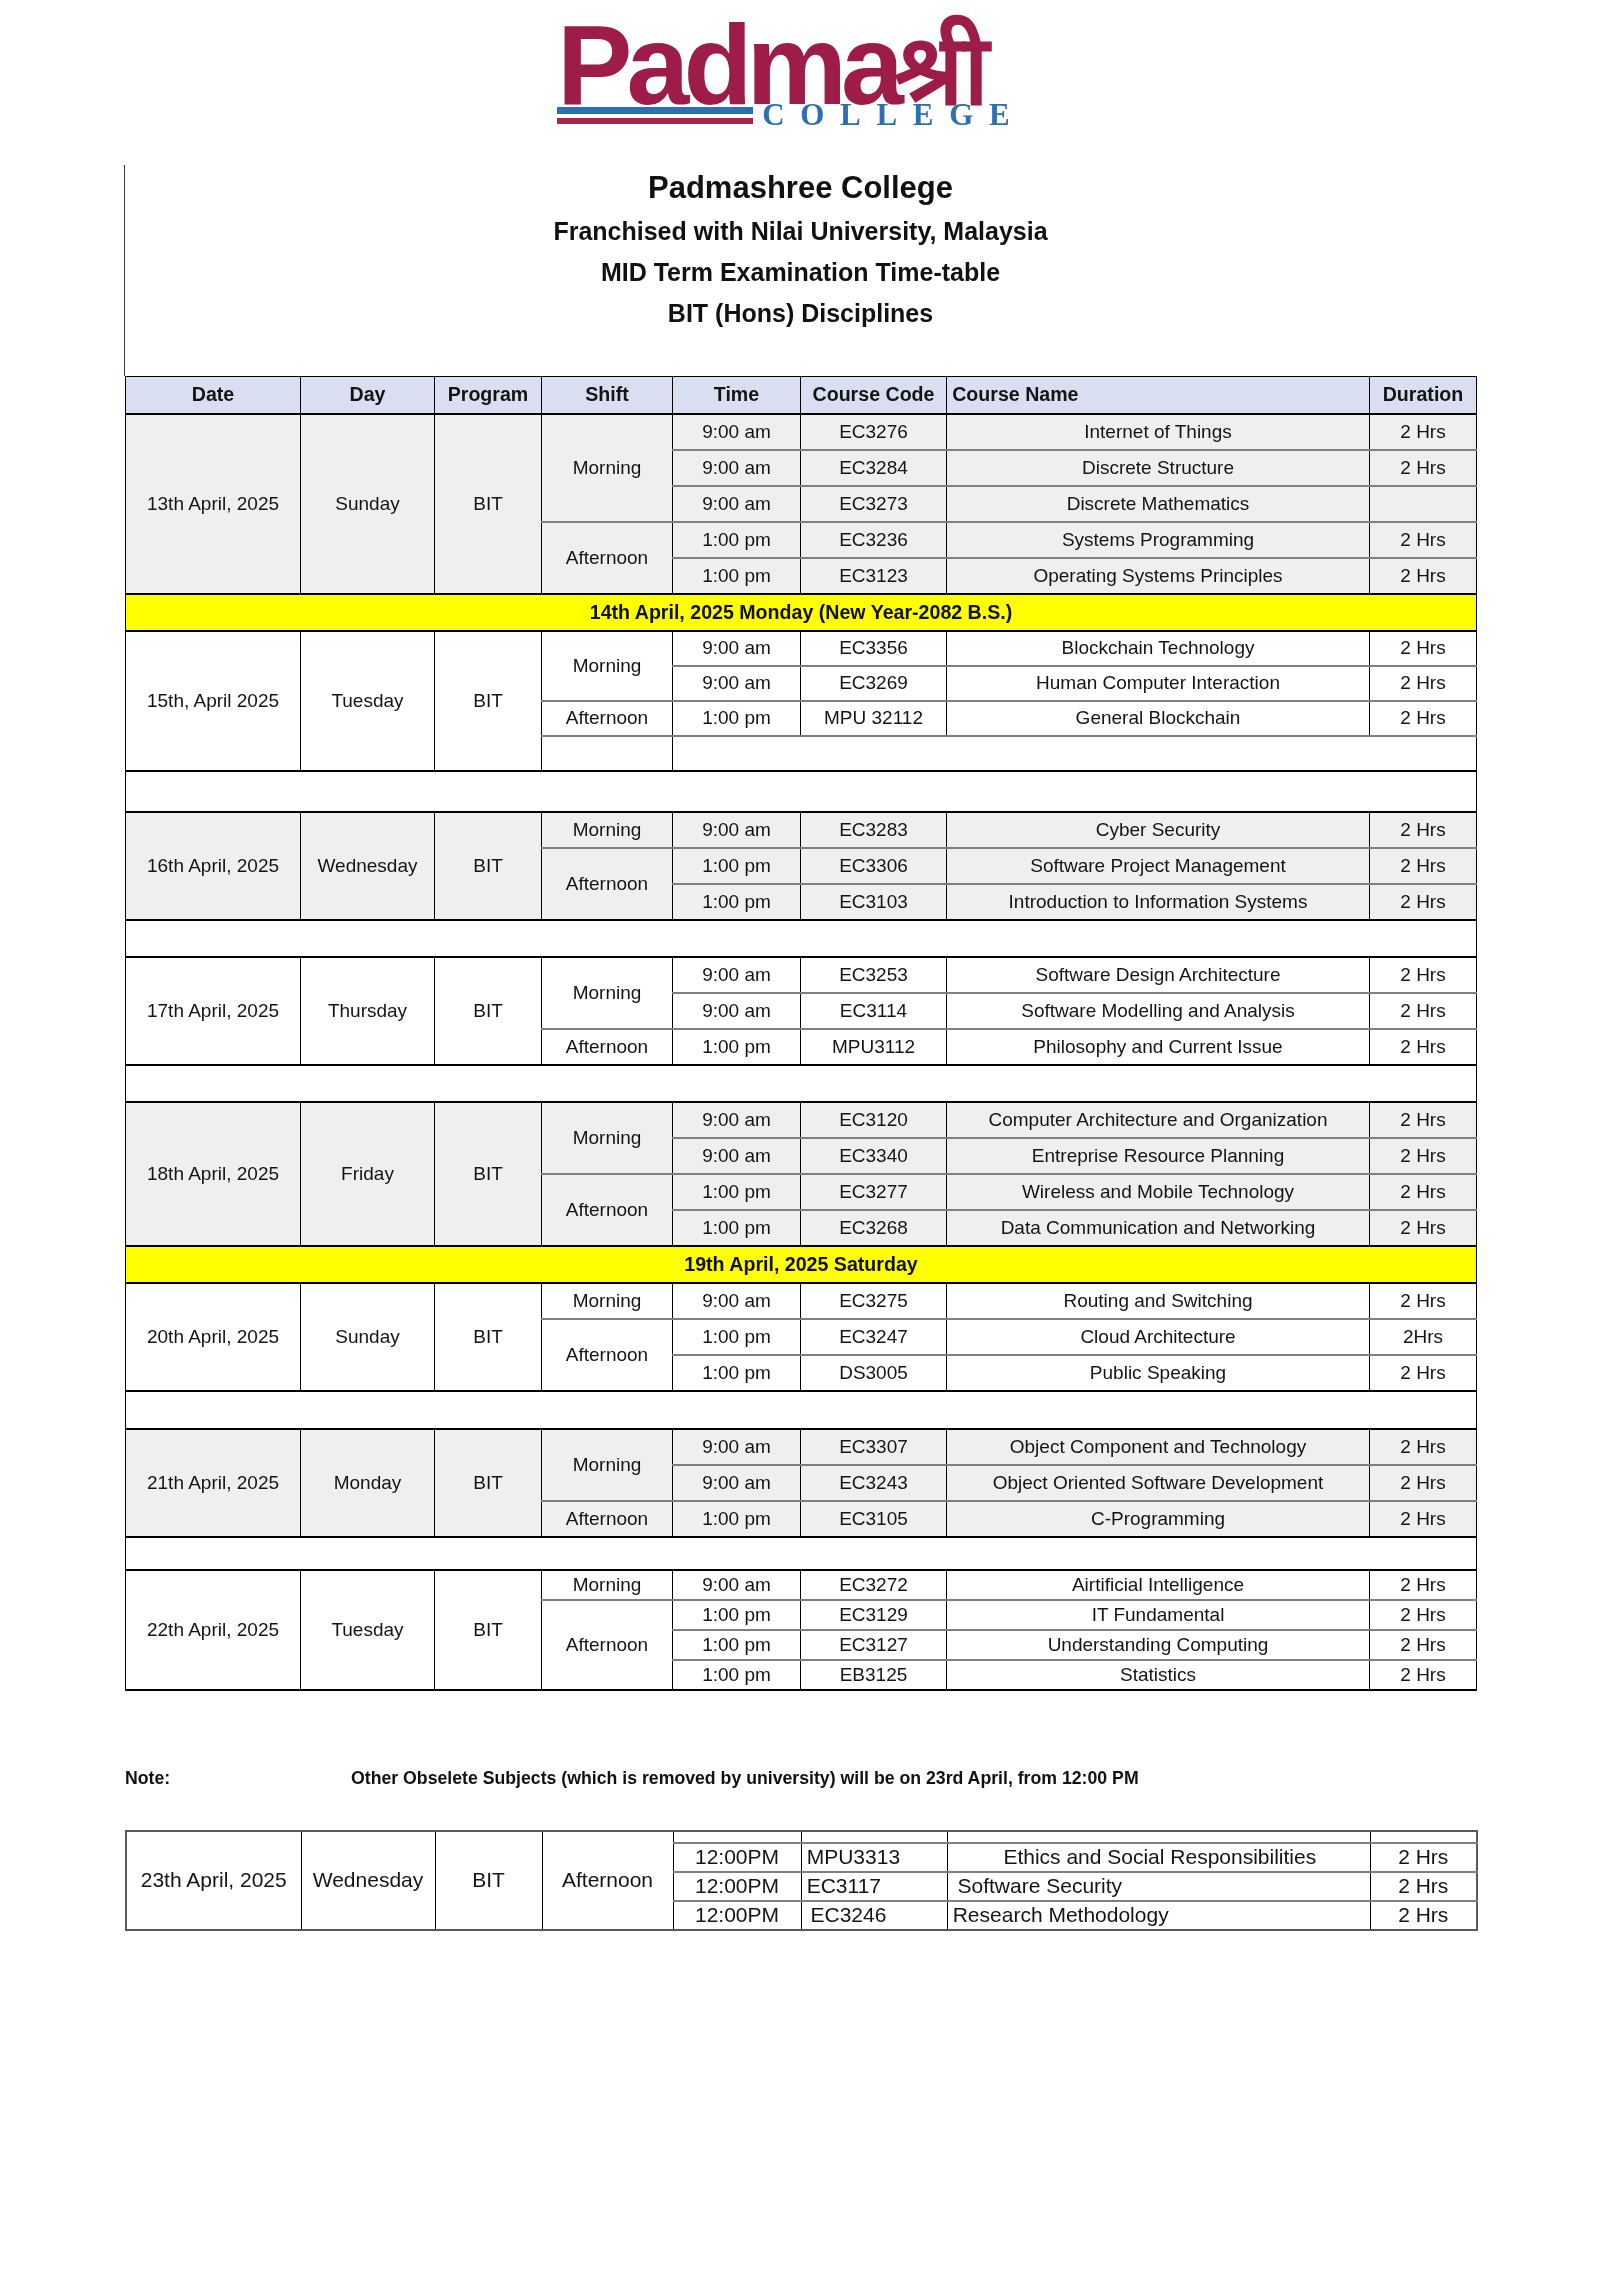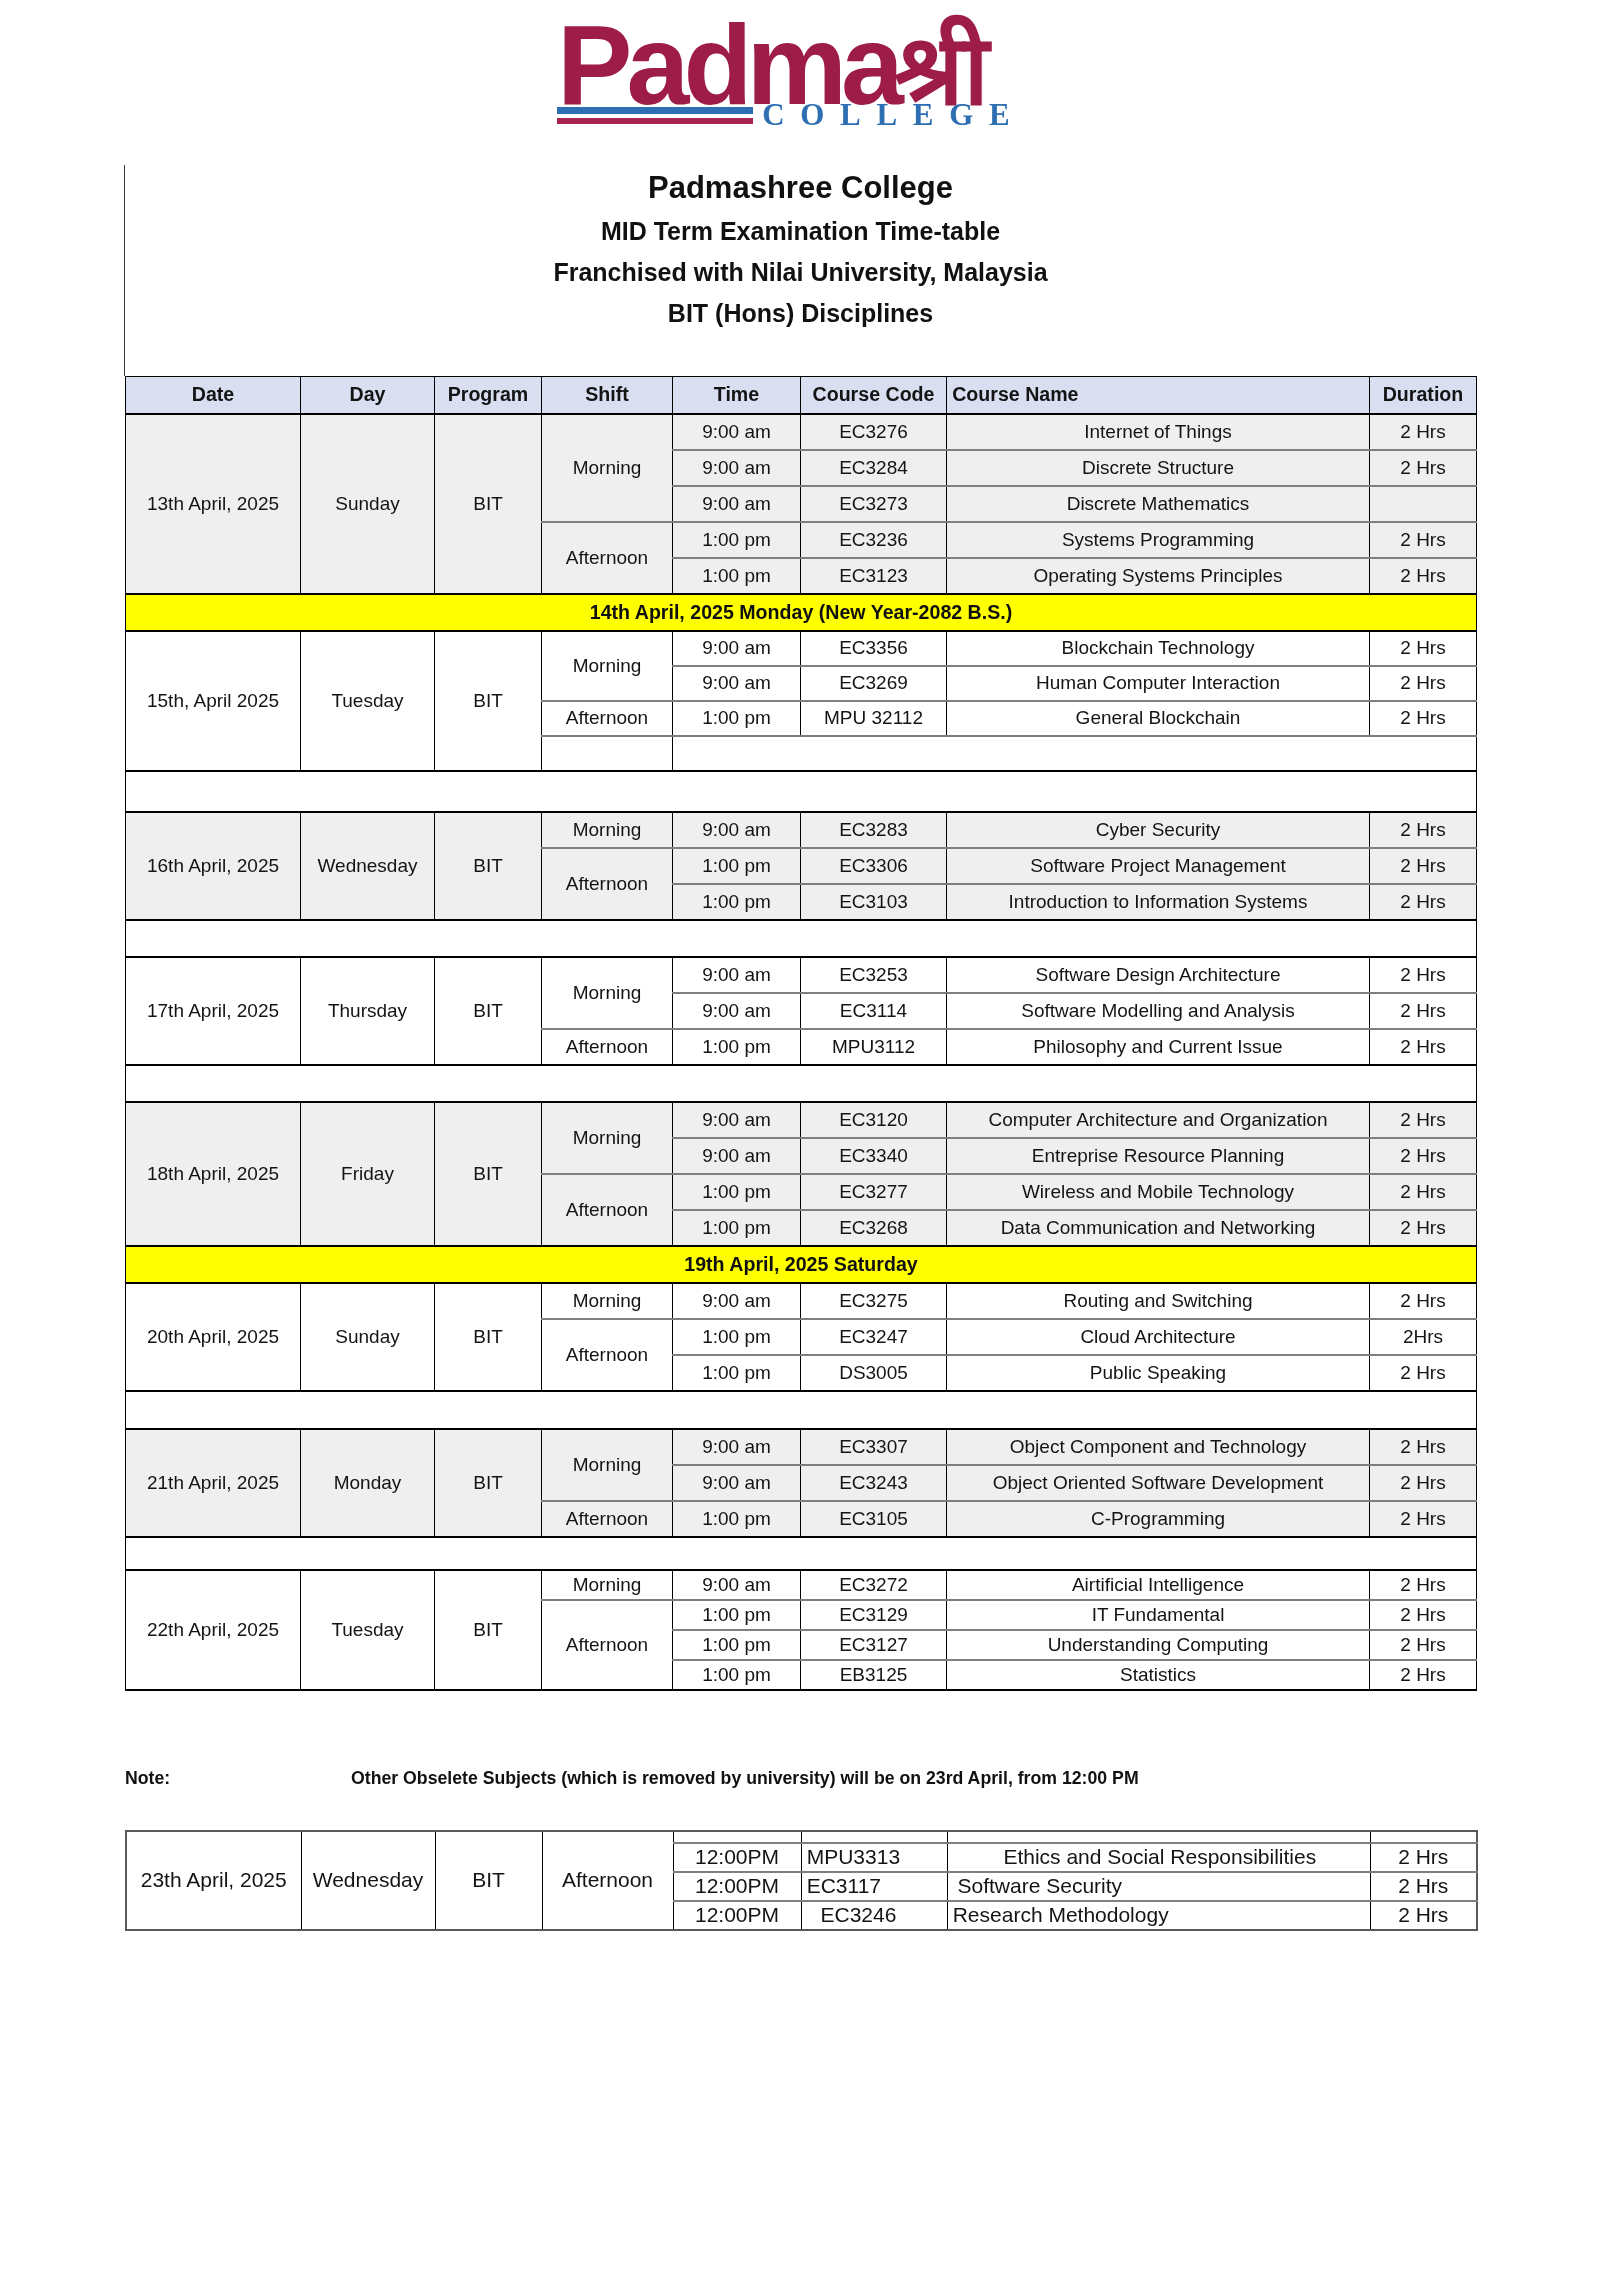--- a/index.html
+++ b/index.html
@@ -83,22 +83,22 @@
         <div class="stripe-red"></div>
       </div>
       <span class="logo-college">COLLEGE</span>
     </div>
   </div>
 
   <div class="vline"></div>
 
   <div class="titles">
     <div class="t1">Padmashree College</div>
+    <div class="t2">Franchised with Nilai University, Malaysia</div>
     <div class="t2">MID Term Examination Time-table</div>
-    <div class="t2">Franchised with Nilai University, Malaysia</div>
     <div class="t2">BIT (Hons) Disciplines</div>
   </div>
 
   <table class="main">
     <colgroup>
       <col style="width:175px">
         <col style="width:134px">
         <col style="width:107px">
         <col style="width:131px">
       <col style="width:128px">
@@ -403,21 +403,21 @@
       <td>2 Hrs</td>
     </tr>
     <tr class="rsep h45">
       <td>12:00PM</td>
       <td style="text-align:left;padding-left:5.2px">EC3117</td>
       <td style="text-align:left;padding-left:10px">Software Security</td>
       <td>2 Hrs</td>
     </tr>
     <tr class="rsep h45">
       <td>12:00PM</td>
-      <td style="text-align:left;padding-left:19px">EC3246</td>
+      <td style="text-align:left;padding-left:9px">EC3246</td>
       <td style="text-align:left;padding-left:5.2px">Research Methodology</td>
       <td>2 Hrs</td>
     </tr>
   </tbody>
     </table>
 
 </div>
 
 
 </body></html>

